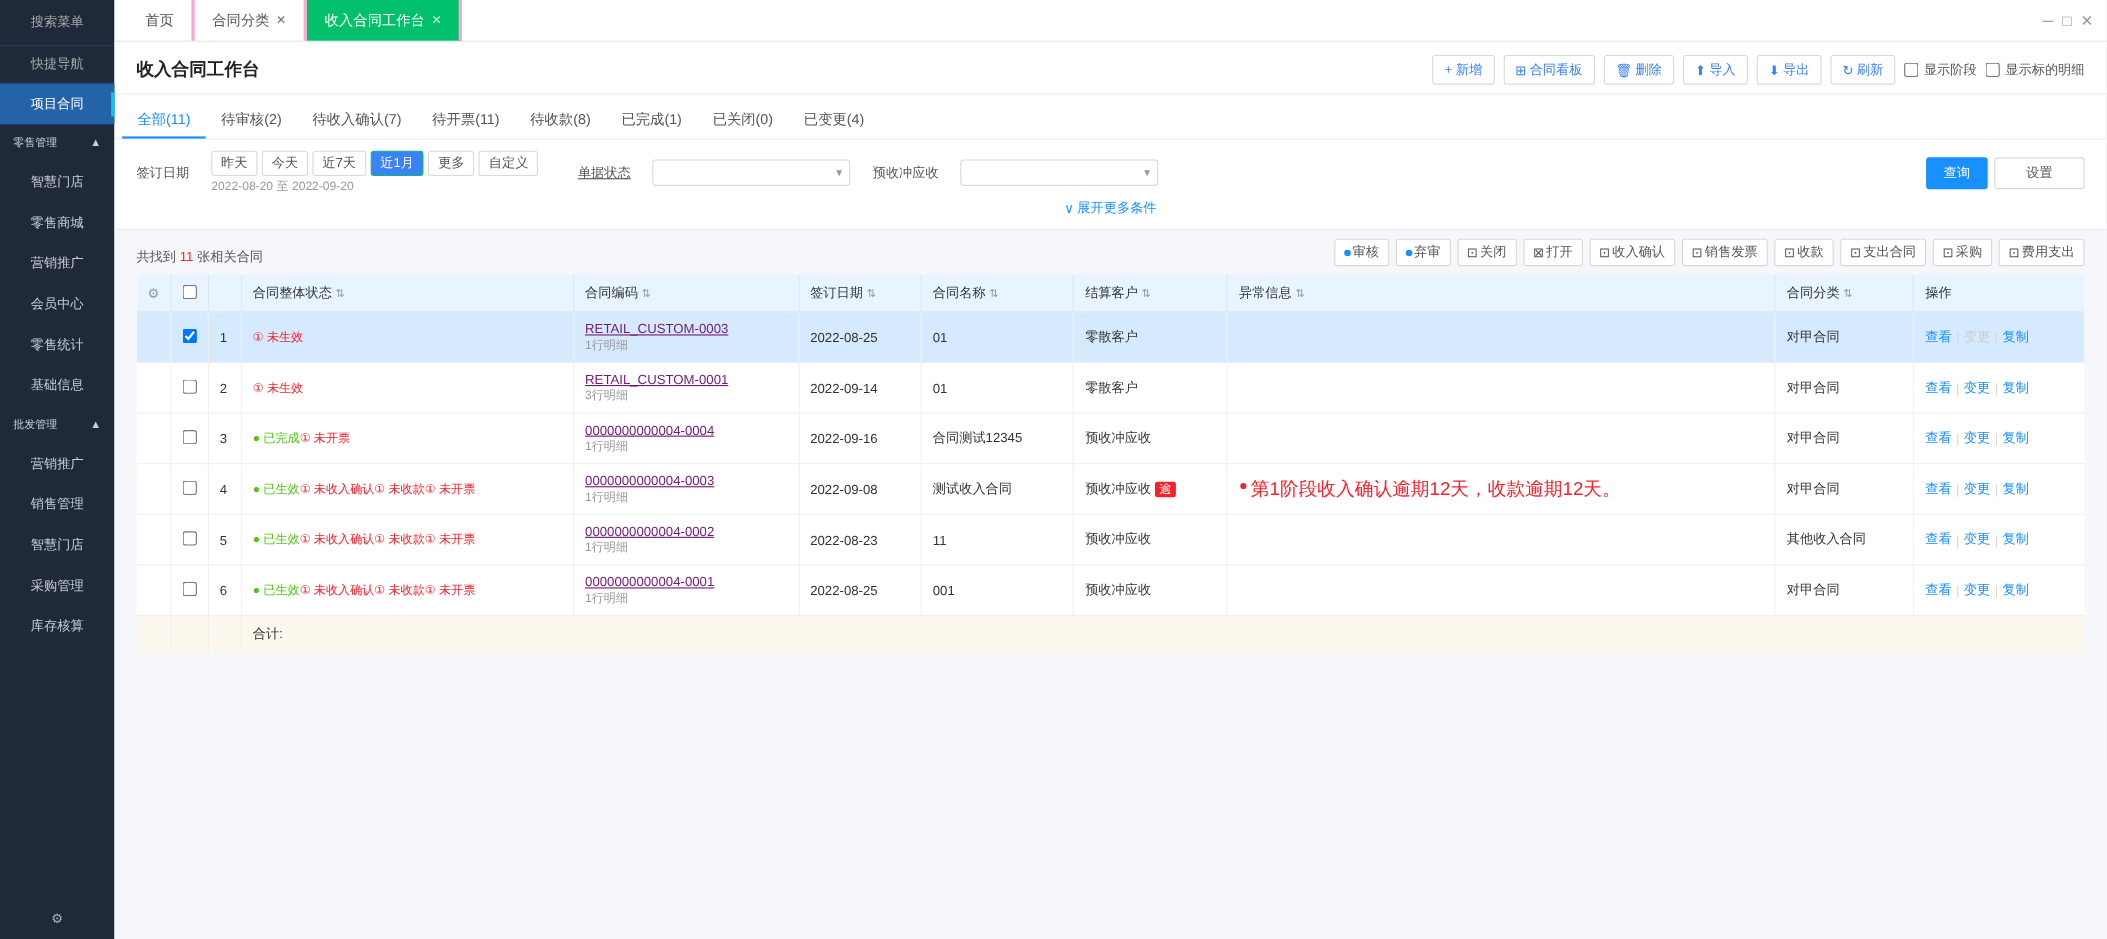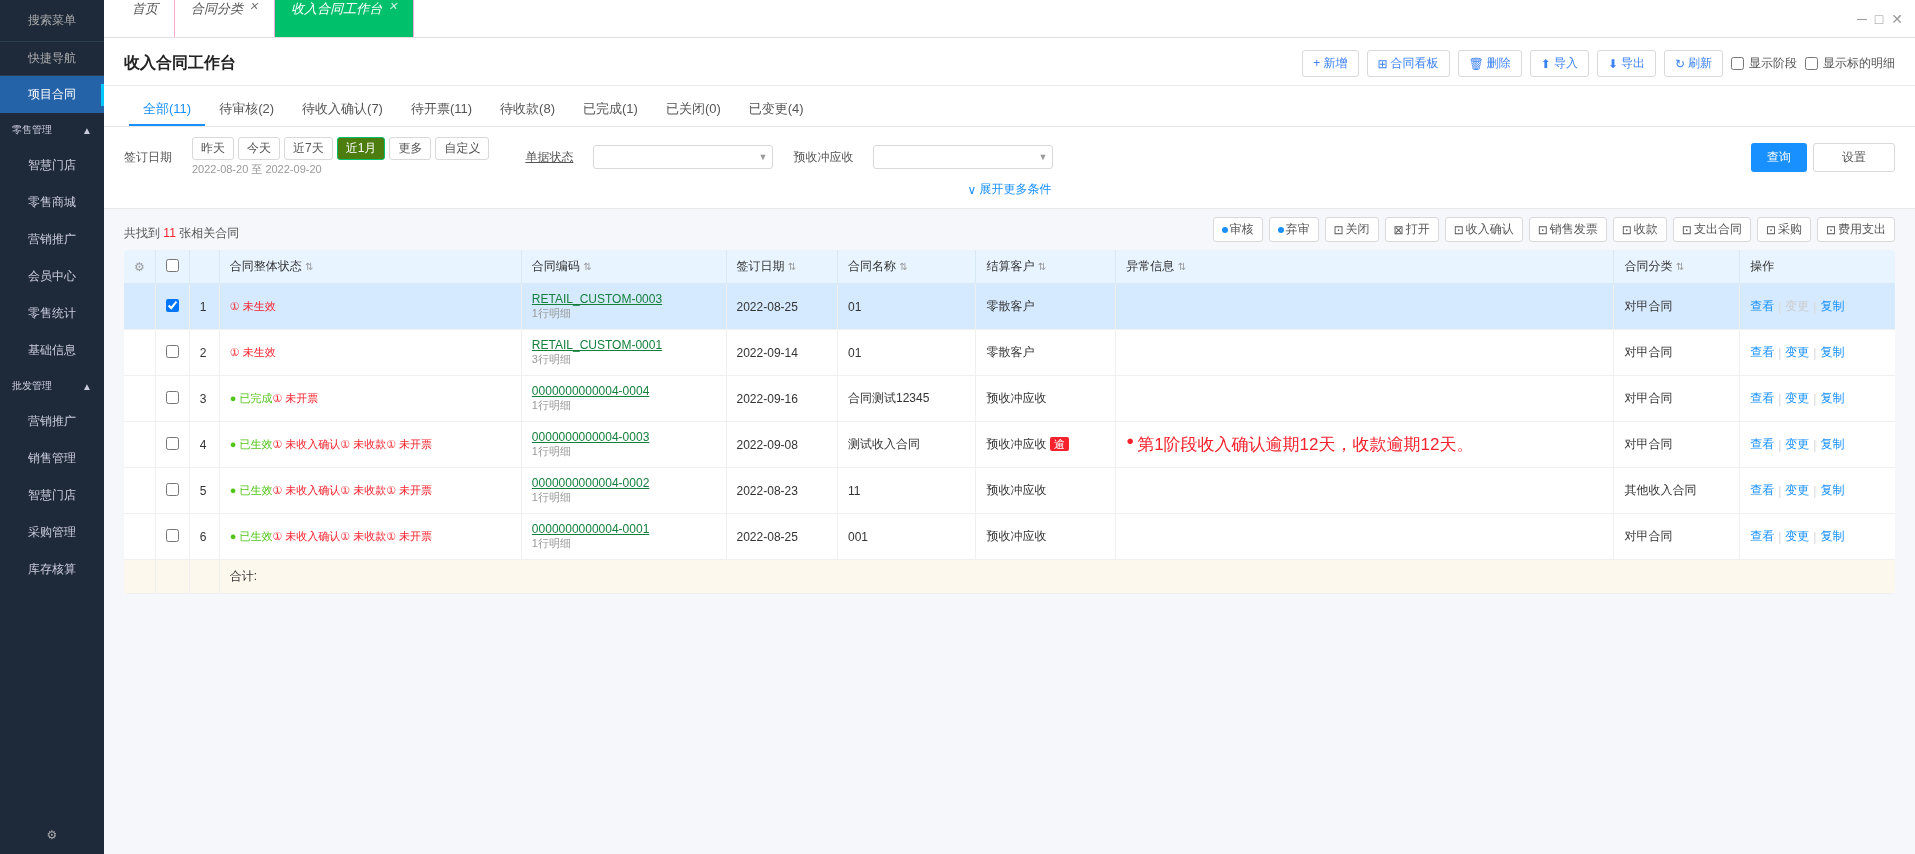--- a/index.html
+++ b/index.html
@@ -17,49 +17,49 @@
     .sidebar-item-group { display: flex; justify-content: space-between; align-items: center; padding: 10px 12px; color: #ccd; font-size: 12px; cursor: pointer; }
     .sidebar-item-group span { font-size: 10px; }
     .sidebar-bottom { margin-top: auto; padding: 12px 8px; color: #aaa; text-align: center; cursor: pointer; }
     
     
     .main-area { flex: 1; display: flex; flex-direction: column; overflow: hidden; }
     
     
     .tab-bar { background: #fff; border-bottom: 1px solid #e0e0e0; display: flex; align-items: center; padding: 0 12px; height: 38px; justify-content: space-between; }
     .tab-bar-left { display: flex; align-items: center; height: 100%; }
-    .tab-item { padding: 0 16px; height: 100%; display: flex; cursor: pointer; color: #555; font-size: 13px; border-right: 1px solid #f9a8d4; font-style: italic; }
+    .tab-item { padding: 0 16px; height: 100%; display: flex; align-items: center; cursor: pointer; color: #555; font-size: 13px; border-right: 3px solid #f9a8d4; }
     .tab-item.active { background: #00c06b; color: #fff; }
     .tab-item .tab-close { margin-left: 6px; font-size: 11px; opacity: 0.8; }
     .tab-bar-right { display: flex; gap: 8px; }
     .tab-bar-right span { color: #999; cursor: pointer; font-size: 14px; }
     
     
     .content { flex: 1; background: #f5f7fa; padding: 0; overflow: hidden; display: flex; flex-direction: column; }
     
     
     .page-header { background: #fff; padding: 12px 20px 8px; display: flex; align-items: center; justify-content: space-between; border-bottom: 1px solid #e8e8e8; }
     .page-title { font-size: 16px; font-weight: bold; color: #222; }
     .toolbar { display: flex; gap: 8px; align-items: center; }
     .toolbar-btn { display: flex; align-items: center; gap: 3px; padding: 4px 10px; border: 1px solid #d9d9d9; background: #fff; border-radius: 3px; cursor: pointer; font-size: 12px; color: #3b82f6; }
     .toolbar-check { display: flex; align-items: center; gap: 3px; font-size: 12px; color: #555; }
     .toolbar-check input { margin-right: 2px; }
     
     
-    .filter-tabs { background: #fff; padding: 8px 25px 0; border-bottom: 1px solid #e8e8e8; }
+    .filter-tabs { background: #fff; padding: 8px 7px 0; border-bottom: 1px solid #e8e8e8; }
     .filter-tab-list { display: flex; gap: 0; }
     .filter-tab { padding: 6px 14px; cursor: pointer; font-size: 13px; color: #555; border-bottom: 2px solid transparent; }
     .filter-tab.active { color: #1890ff; border-bottom: 2px solid #1890ff; font-weight: 500; }
     
     
     .filter-area { background: #fff; padding: 10px 20px; border-bottom: 1px solid #e8e8e8; }
     .filter-row { display: flex; align-items: center; gap: 20px; flex-wrap: wrap; }
     .filter-date-btns { display: flex; gap: 4px; align-items: center; }
     .filter-date-btn { padding: 2px 8px; border: 1px solid #d9d9d9; background: #fff; border-radius: 3px; cursor: pointer; font-size: 12px; color: #555; }
-    .filter-date-btn.active { background: #4d7c0f; color: #fff; border-color: #00c06b; }
+    .filter-date-btn.active { background: #3b82f6; color: #fff; border-color: #00c06b; }
     .filter-date-range { font-size: 11px; color: #999; margin-top: 2px; }
     .filter-select { padding: 4px 24px 4px 8px; border: 1px solid #d9d9d9; border-radius: 3px; font-size: 12px; min-width: 180px; background: #fff; appearance: none; -webkit-appearance: none; }
     .filter-select-wrap { position: relative; display: inline-block; }
     .filter-select-wrap::after { content: '▼'; position: absolute; right: 6px; top: 50%; transform: translateY(-50%); font-size: 9px; color: #999; pointer-events: none; }
     .filter-action-btns { margin-left: auto; display: flex; gap: 6px; }
     .btn-primary { padding: 5px 16px; background: #1890ff; color: #fff; border: none; border-radius: 3px; cursor: pointer; font-size: 12px; }
     .btn-default { padding: 5px 28px; background: #fff; color: #555; border: 1px solid #d9d9d9; border-radius: 3px; cursor: pointer; font-size: 12px; }
     .expand-btn { color: #1890ff; cursor: pointer; font-size: 12px; display: flex; align-items: center; gap: 3px; }
     .filter-row2 { display: flex; justify-content: center; padding-top: 4px; }
     
@@ -79,21 +79,21 @@
     .data-table { width: 100%; border-collapse: collapse; background: #fff; border-radius: 4px; overflow: hidden; font-size: 12px; }
     .data-table thead tr { background: #e8f4ff; }
     .data-table th { padding: 8px 10px; text-align: left; font-weight: 500; color: #333; border-bottom: 1px solid #d9e8f5; white-space: nowrap; border-right: 1px solid #d9e8f5; }
     .data-table th:last-child { border-right: none; }
     .data-table td { padding: 8px 10px; border-bottom: 1px solid #f0f0f0; color: #333; vertical-align: middle; border-right: 1px solid #f0f0f0; }
     .data-table td:last-child { border-right: none; }
     .data-table tr.selected td { background: #d6eaff; }
     .data-table tr.footer-row td { background: #fdf8ed; font-weight: 500; }
     
     .status-tag { display: inline-flex; align-items: center; gap: 3px; font-size: 11px; }
-    .link-text { color: #15803d; cursor: pointer; text-decoration: underline; }
+    .link-text { color: #701a75; cursor: pointer; text-decoration: underline; }
     .sub-text { font-size: 11px; color: #999; }
     .error-text { color: #f5222d; font-size: 17px; }
     .op-links { display: flex; gap: 4px; align-items: center; }
     .op-link { color: #1890ff; cursor: pointer; font-size: 12px; }
     .op-link.disabled { color: #ccc; cursor: default; }
     .op-sep { color: #d9d9d9; }
     
     
     .pagination { display: flex; align-items: center; justify-content: flex-end; padding: 10px 20px; background: #fff; border-top: 1px solid #e8e8e8; gap: 8px; }
     .pagination-label { font-size: 12px; color: #555; }

